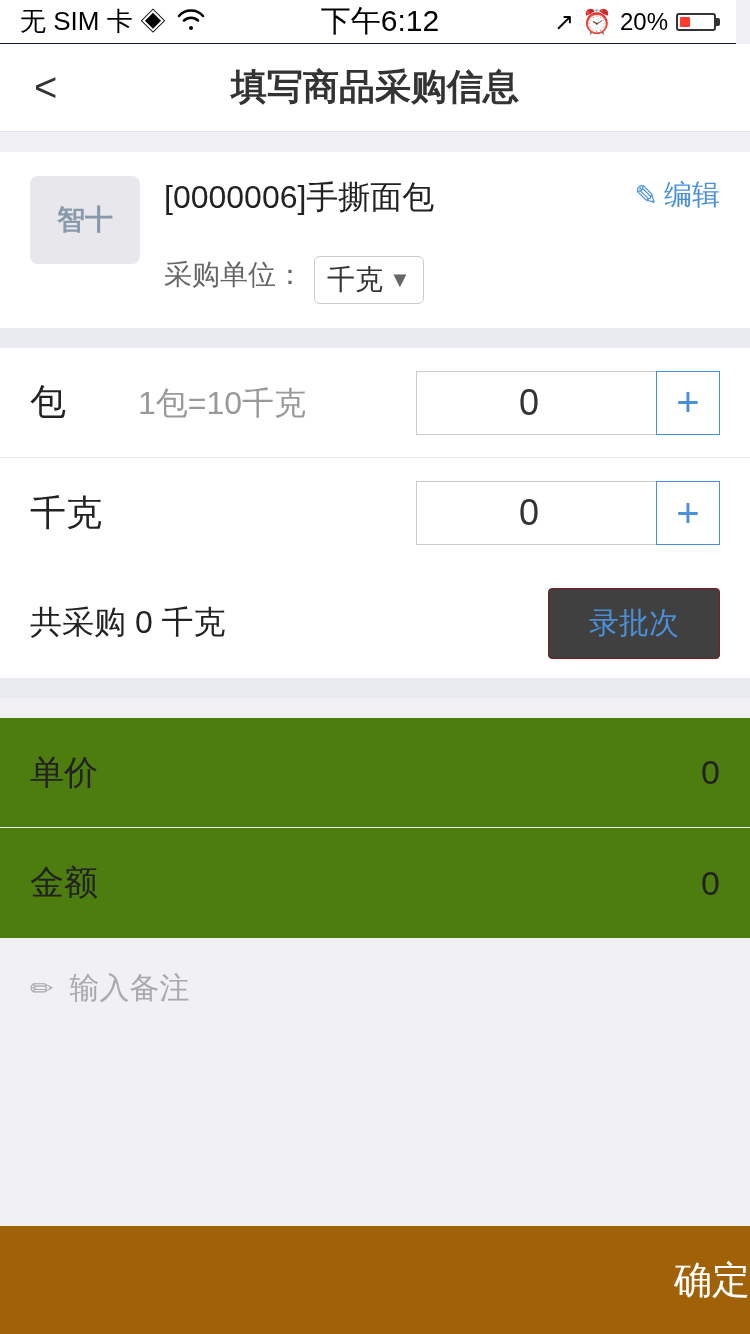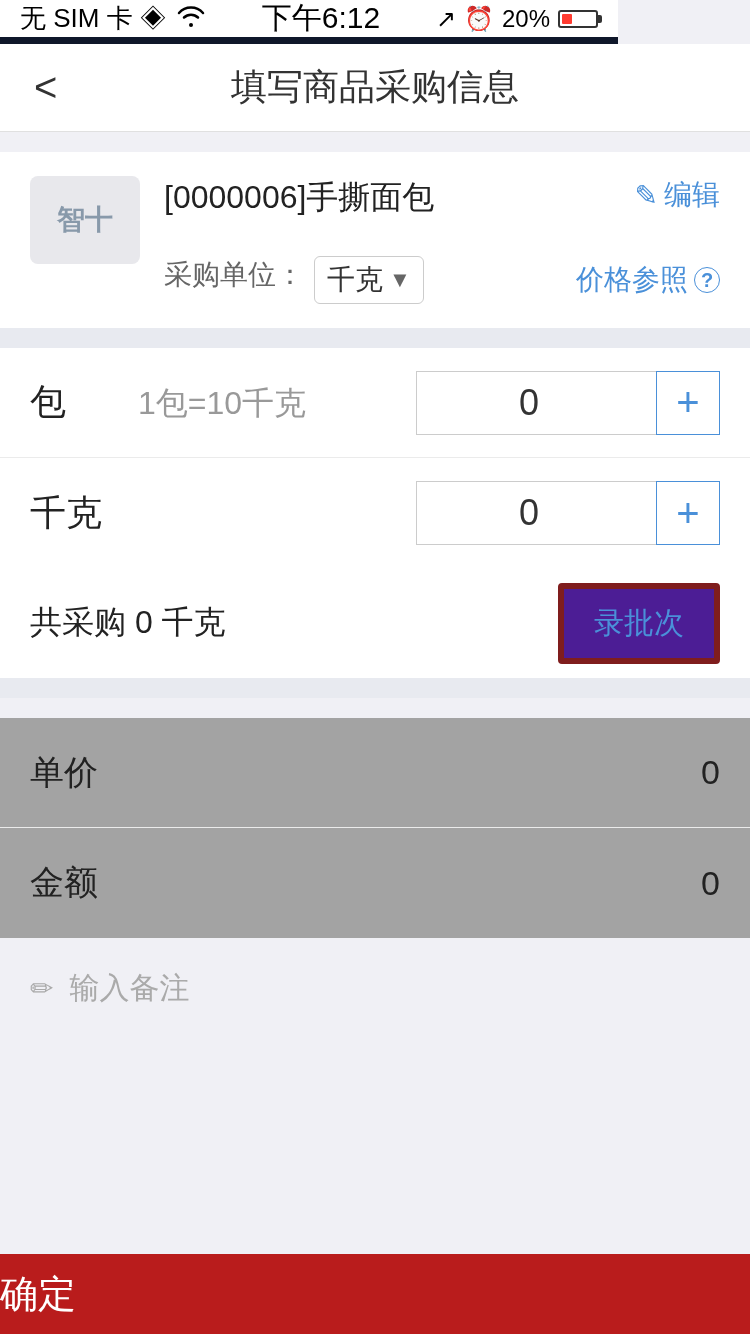--- a/index.html
+++ b/index.html
@@ -8,30 +8,30 @@
       width: 750px;
       min-height: 1334px;
       font-family: -apple-system, "PingFang SC", "Helvetica Neue", Arial, sans-serif;
       background: #f0f0f5;
       font-size: 32px;
       color: #333;
     }
 
     
     .status-bar {
-      width: 618px;
+      width: 736px;
       height: 44px;
       background: #fff;
       display: flex;
       align-items: center;
       justify-content: space-between;
       padding: 0 20px;
       font-size: 28px;
       color: #000;
-      border-bottom: 7px solid #0f172a;
+      border-bottom: 1px solid #0f172a;
     }
     .status-left { display: flex; align-items: center; gap: 10px; font-size: 26px; }
     .status-center { font-size: 30px; font-weight: 500; }
     .status-right { display: flex; align-items: center; gap: 8px; font-size: 24px; }
     .battery-icon {
       display: inline-flex; align-items: center; gap: 2px;
     }
     .battery-body {
       width: 40px; height: 18px;
       border: 2px solid #333;
@@ -66,21 +66,21 @@
     .nav-back {
       position: absolute;
       left: 24px;
       font-size: 40px;
       color: #333;
       cursor: pointer;
       padding: 10px;
     }
     .nav-title {
       font-size: 36px;
-      font-weight: 400;
+      font-weight: 700;
       color: #333;
     }
 
     
     .product-card {
       background: #fff;
       margin-top: 20px;
       padding: 24px 30px;
       display: flex;
       align-items: flex-start;
@@ -228,32 +228,32 @@
       align-items: center;
       justify-content: space-between;
       padding: 0 30px;
       height: 110px;
     }
     .summary-text {
       font-size: 32px;
       color: #222;
     }
     .batch-btn {
-      border: 6px solid #7f1d1d;
+      border: 1px solid #7f1d1d;
       color: #4a90d9;
-      background: #4c1d95;
+      background: #404040;
       font-size: 30px;
-      padding: 14px 30px;
+      padding: 14px 40px;
       border-radius: 4px;
       cursor: pointer;
     }
 
     
     .price-section {
-      background: #a3a3a3;
+      background: #4d7c0f;
       margin-top: 20px;
     }
     .price-row {
       display: flex;
       align-items: center;
       justify-content: space-between;
       padding: 0 30px;
       height: 110px;
       border-bottom: 1px solid #ebebeb;
     }
@@ -284,25 +284,25 @@
     }
     .content-area {
       flex: 1;
     }
 
     
     .confirm-btn-wrap {
       position: fixed;
       bottom: 0;
       width: 750px;
-      height: 80px;
-      background: #b91c1c;
-      display: flex;
-      align-items: center;
-      justify-content: flex-start;
+      height: 108px;
+      background: #a16207;
+      display: flex;
+      align-items: center;
+      justify-content: flex-end;
       cursor: pointer;
     }
     .confirm-btn-text {
       font-size: 38px;
       color: #fff;
       font-weight: 500;
     }
 
     
     .bottom-pad {
@@ -362,24 +362,20 @@
         </span>
       </div>
       <div class="product-unit-row">
         <div class="product-unit-label">
           <span>采购单位：</span>
           <div class="unit-select-wrap">
             <span>千克</span>
             <span class="arrow">▼</span>
           </div>
         </div>
-        <div class="price-ref">
-          <span>价格参照</span>
-          <span style="border:1.5px solid #4a90d9;border-radius:50%;width:26px;height:26px;display:inline-flex;align-items:center;justify-content:center;font-size:20px;font-weight:bold;">?</span>
-        </div>
       </div>
     </div>
   </div>
 
   <div class="divider-section"></div>
 
   <div class="input-section">
 
     <div class="input-row">
       <div class="input-label-wrap">

